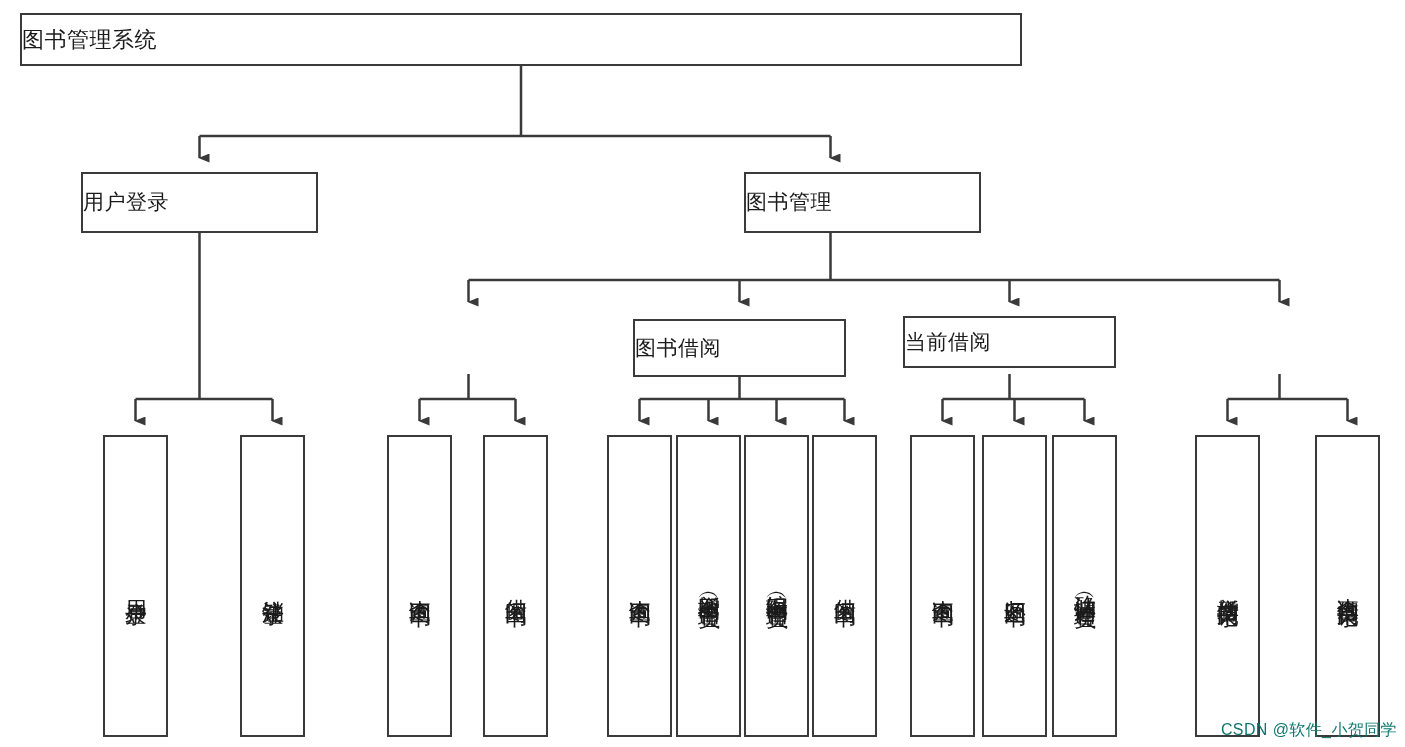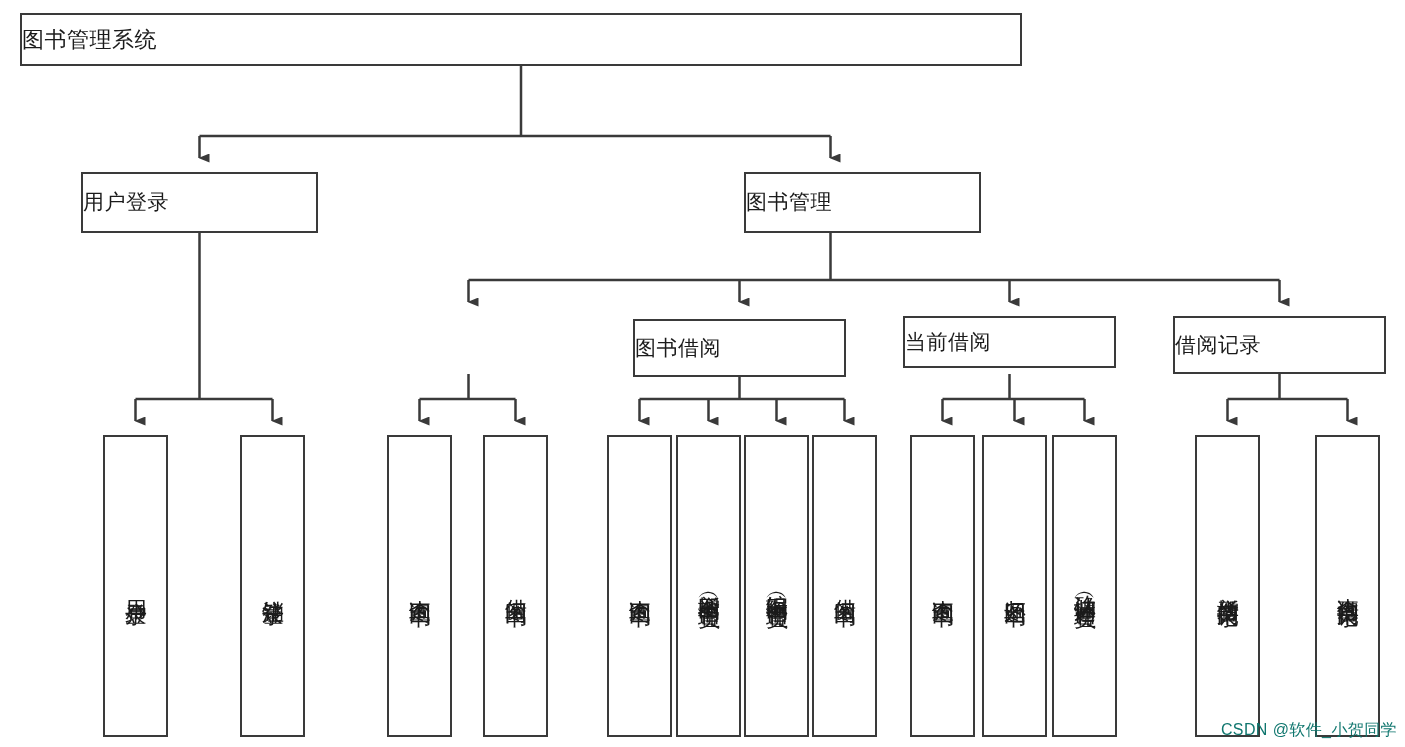--- a/index.html
+++ b/index.html
@@ -117,23 +117,20 @@
   </div>
   <div class="node" style="left: 712px; top: 172px; width: 237px; height: 61px; margin-left: 32px;">
     <span class="label">图书管理</span>
   </div>
   <div class="node" style="left: 633px; top: 319px; width: 213px; height: 58px;">
     <span class="label">图书借阅</span>
   </div>
   <div class="node" style="left: 903px; top: 316px; width: 213px; height: 52px;">
     <span class="label">当前借阅</span>
   </div>
-  <div class="node" style="left: 1173px; top: 316px; width: 213px; height: 58px;">
-    <span class="label">借阅记录</span>
-  </div>
   <div class="node vertical" style="left: 103px; top: 435px; width: 65px; height: 302px;">
     <span class="label">用户登录</span>
   </div>
   <div class="node vertical" style="left: 240px; top: 435px; width: 65px; height: 302px;">
     <span class="label">注销登录</span>
   </div>
   <div class="node vertical" style="left: 387px; top: 435px; width: 65px; height: 302px;">
     <span class="label">查询图书</span>
   </div>
   <div class="node vertical" style="left: 483px; top: 435px; width: 65px; height: 302px;">

